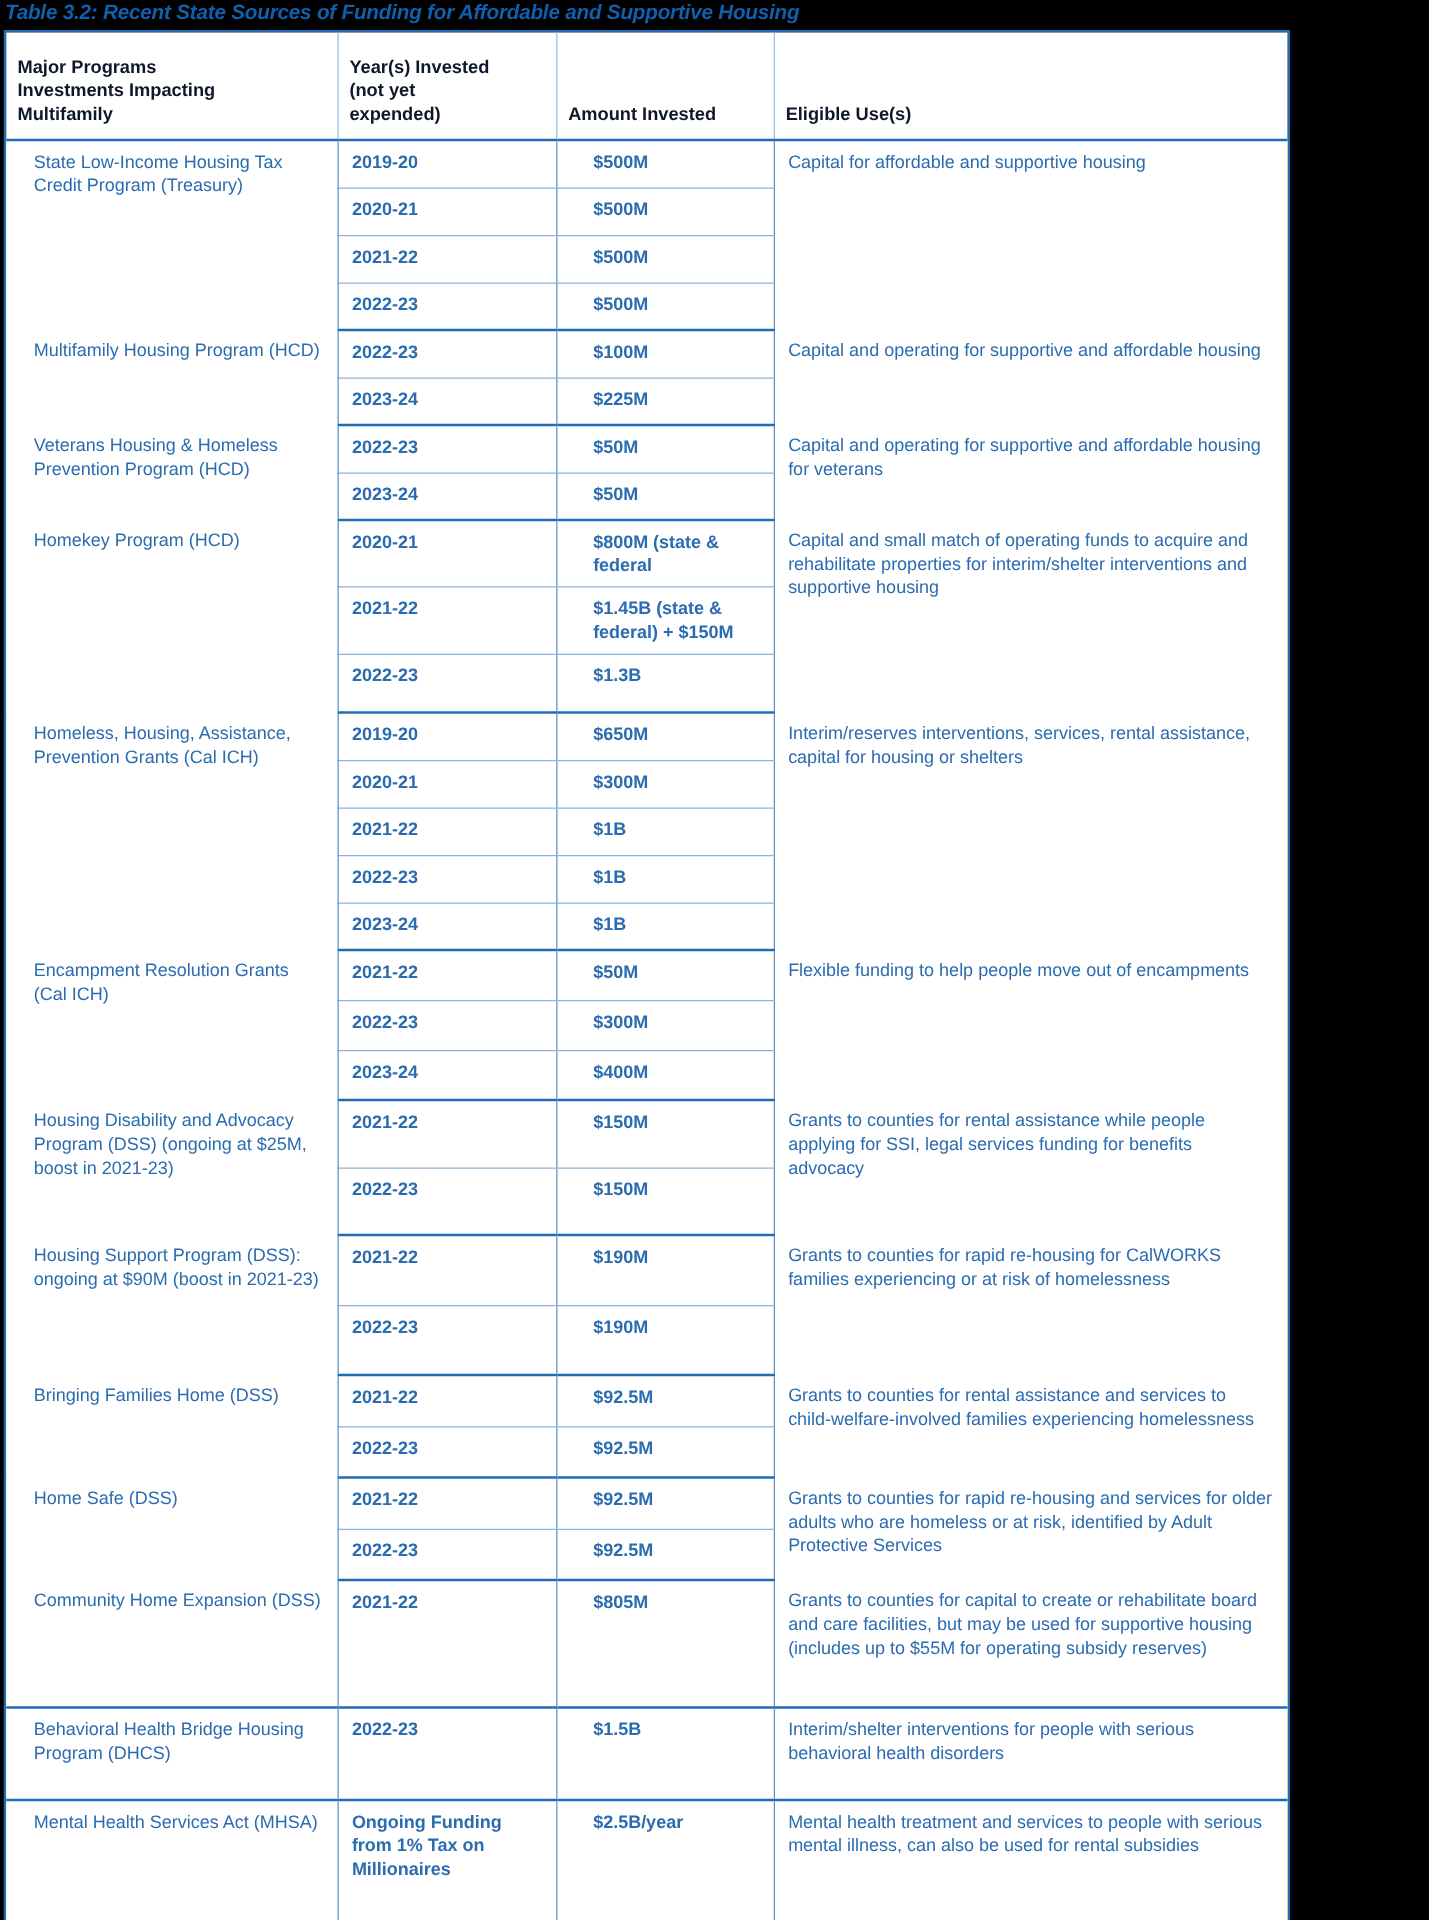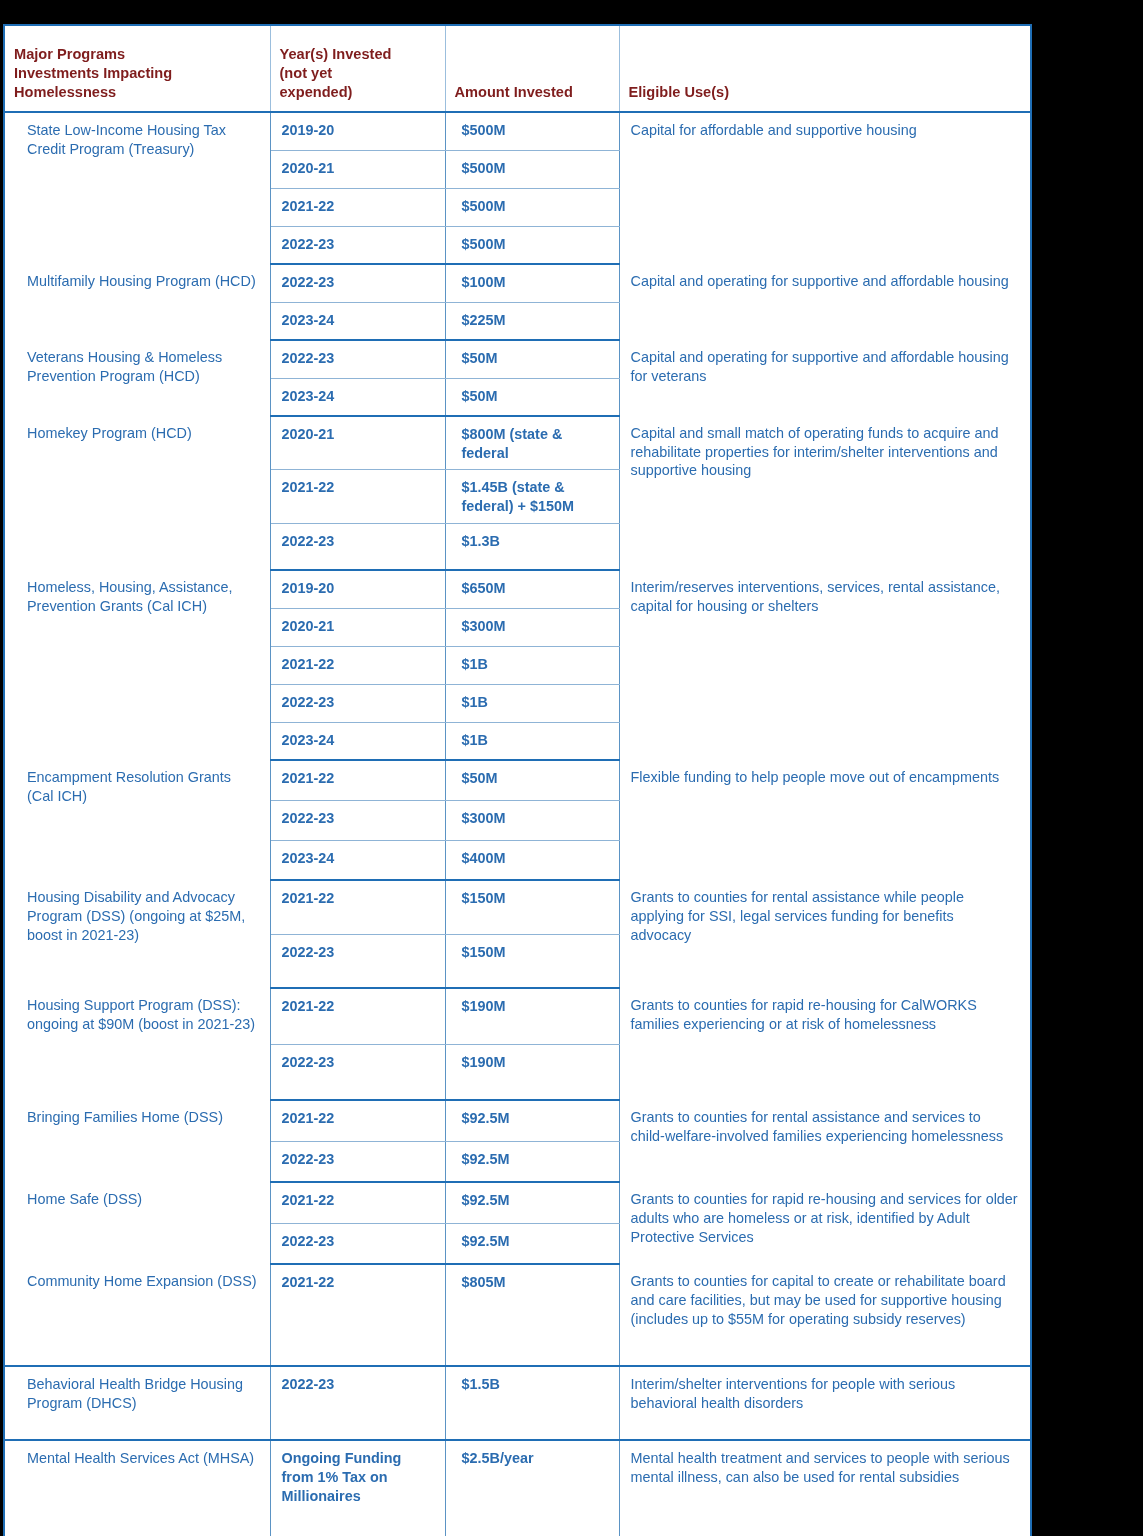--- a/index.html
+++ b/index.html
@@ -60,21 +60,21 @@
 
   col.c-prog  { width: 265px; }
   col.c-year  { width: 175px; }
   col.c-amt   { width: 174px; }
   col.c-use   { width: 411px; }
 
   
   thead th {
     vertical-align: bottom;
     text-align: left;
-    color: #7f1d1d;
+    color: #0f172a;
     font-size: 14.6px;
     font-weight: bold;
     line-height: 1.30;
     padding: 10px 9px 9px 9px;
     border-right: 1.6px solid #9bbedd;
     border-bottom: 2px solid #1f6eb5;
     height: 86px;
   }
   thead th.last { border-right: none; margin-left: 28px; }
   thead th .hdr-line { display: block; }
@@ -91,46 +91,47 @@
   }
   td.col-use { border-right: none; }
 
   
   td.subsep-bottom { border-bottom: 1.6px solid #8fb4d6; }
   
   tr.group-end > td { border-bottom: 2px solid #1f6eb5; }
 
   td.col-prog { padding-left: 22px; }
   td.col-year { padding-left: 11px; }
-  td.col-amt  { padding-left: 16px; }
+  td.col-amt  { padding-left: 29px; }
   td.col-use  { padding-left: 11px; padding-right: 12px; }
 
   
   td.col-year, td.col-amt { white-space: normal; font-weight: bold; }
 </style>
 </head>
 <body>
 
 <div class="page">
 
+  <div class="table-title">Table 3.2: Recent State Sources of Funding for Affordable and Supportive Housing</div>
 
   <div class="table-wrap">
     <table class="fund-table">
       <colgroup>
         <col class="c-prog">
           <col class="c-year">
           <col class="c-amt">
           <col class="c-use">
       </colgroup>
       <thead>
         <tr>
           <th>
             <span class="hdr-line">Major Programs</span>
             <span class="hdr-line">Investments Impacting</span>
-            <span class="hdr-line">Homelessness</span>
+            <span class="hdr-line">Multifamily</span>
           </th>
           <th>
             <span class="hdr-line">Year(s) Invested</span>
             <span class="hdr-line">(not yet</span>
             <span class="hdr-line">expended)</span>
           </th>
           <th>
             <span class="hdr-line">Amount Invested</span>
           </th>
           <th class="last">

